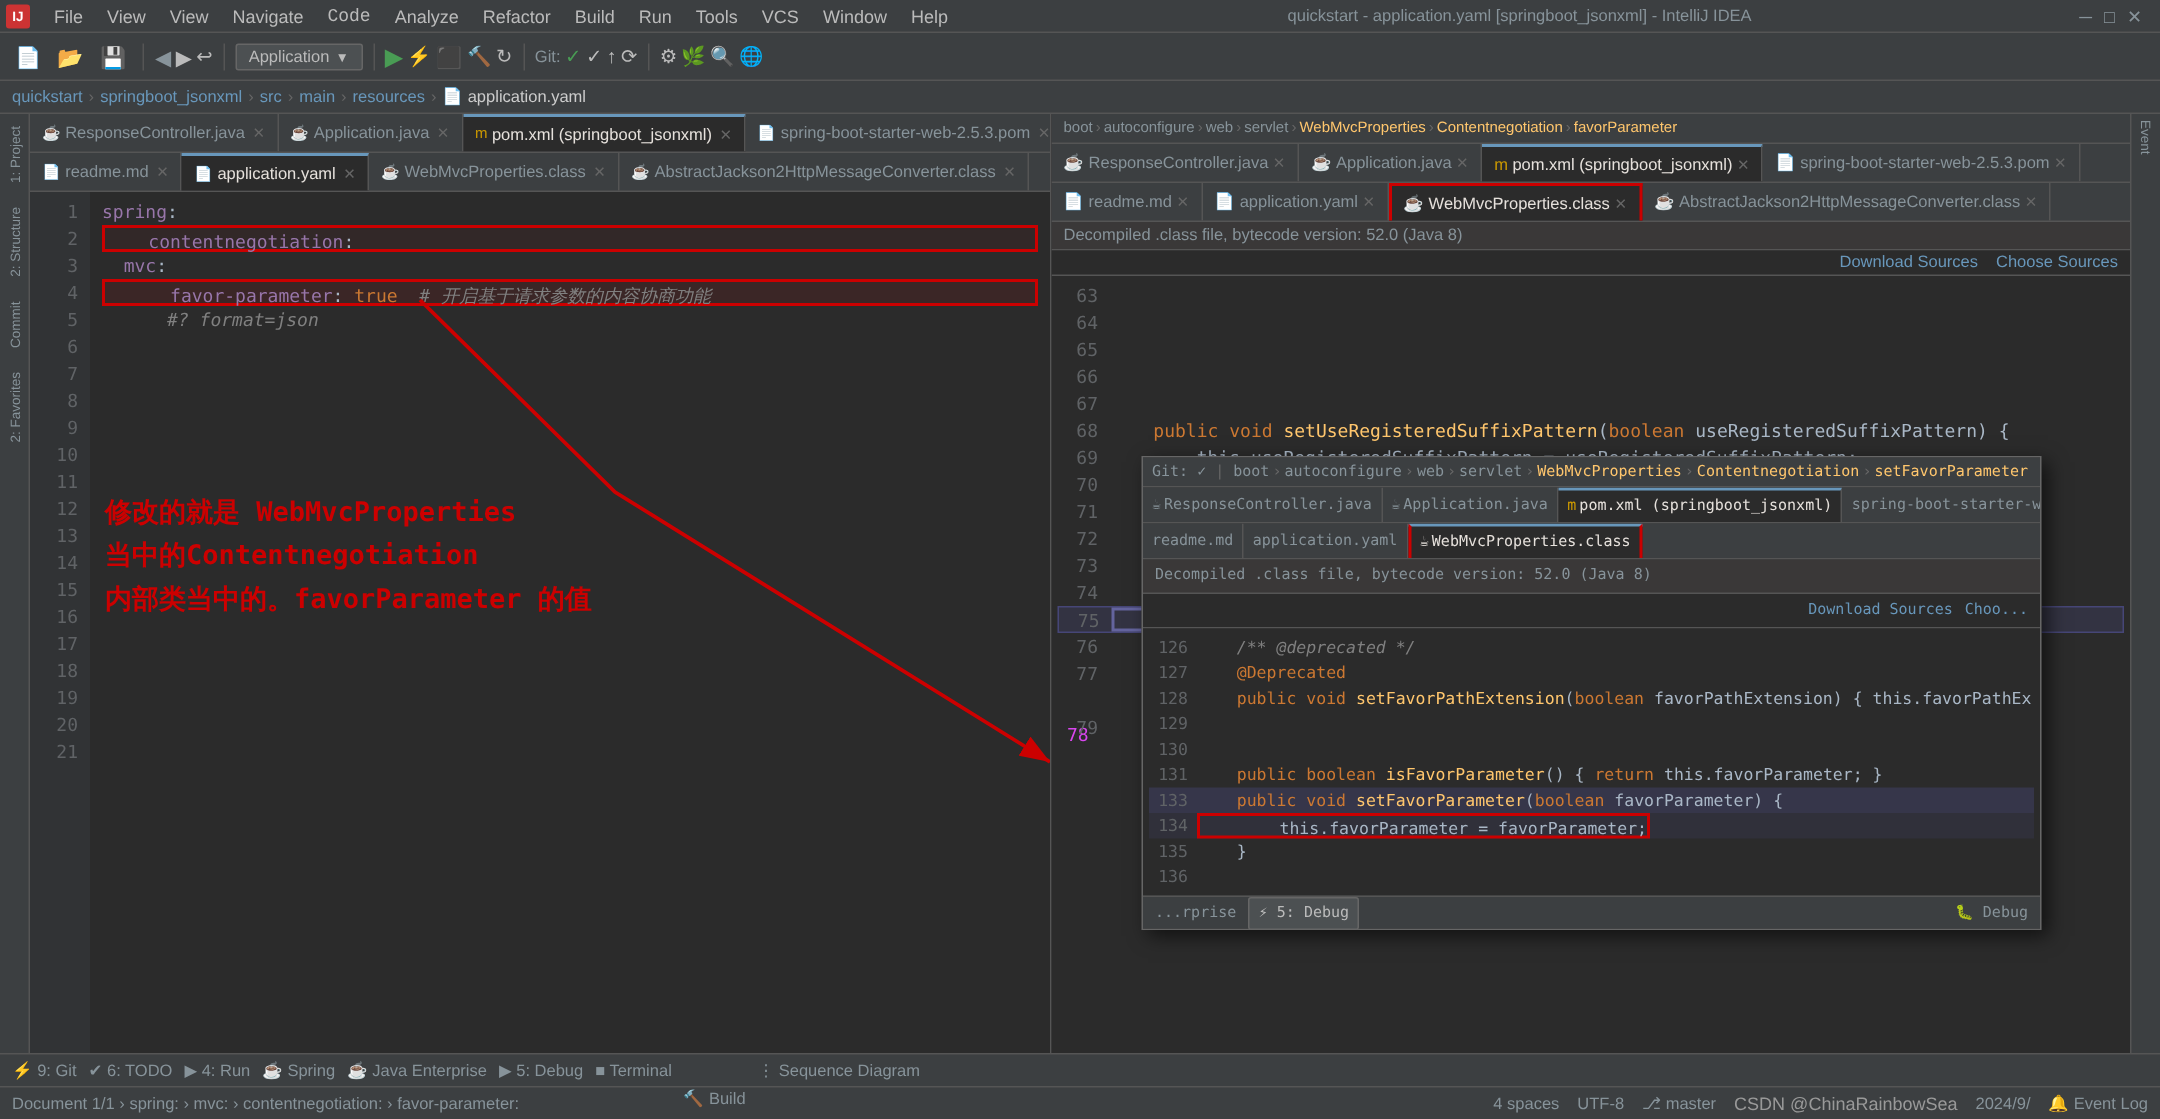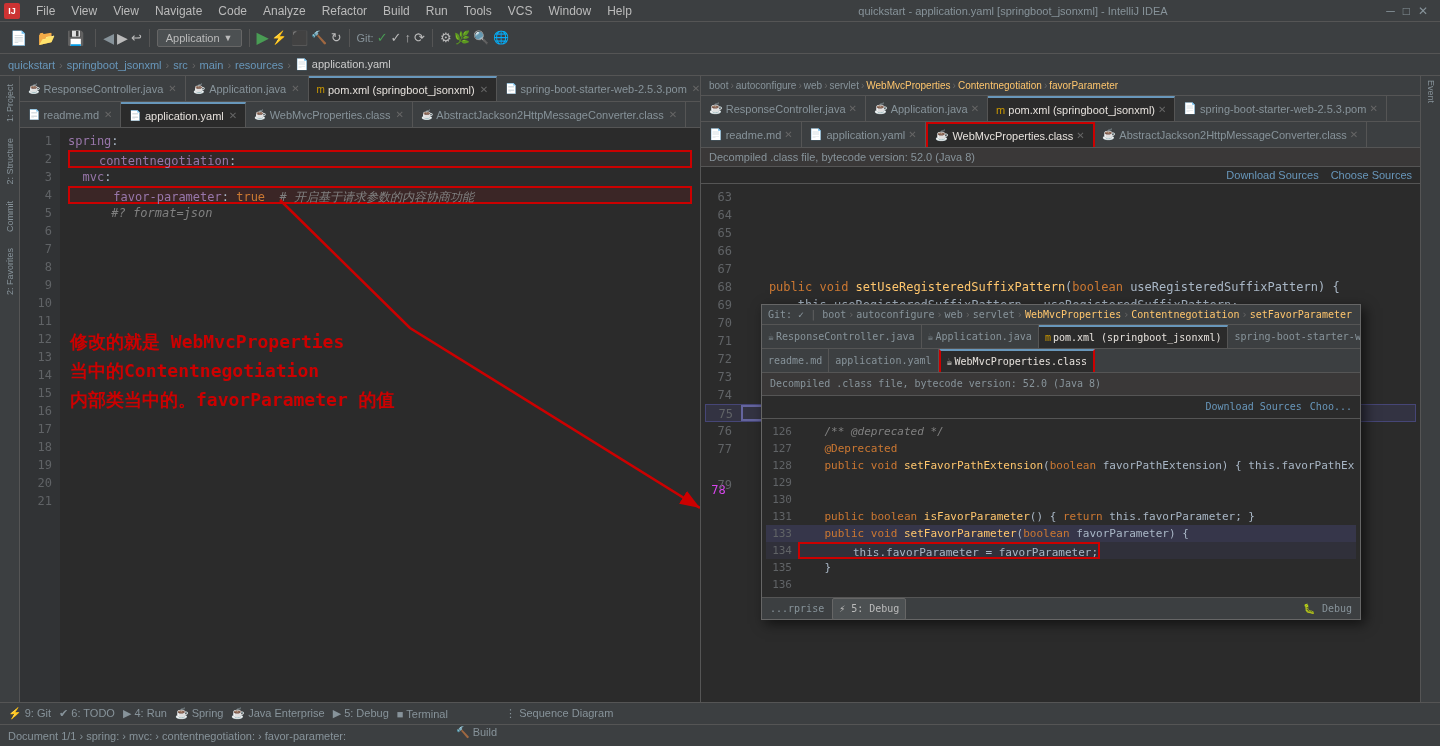--- a/index.html
+++ b/index.html
@@ -14,21 +14,21 @@
 <body>
 
 <div style="background:#3c3f41;height:22px;display:flex;align-items:center;padding:0 4px;border-bottom:1px solid #555;">
   <div style="width:16px;height:16px;background:#cc3333;border-radius:2px;margin-right:8px;flex-shrink:0;display:flex;align-items:center;justify-content:center;">
     <span style="color:white;font-size:9px;font-weight:bold;">IJ</span>
   </div>
   <div style="padding:2px 8px;font-size:12px;color:#bbbbbb;cursor:pointer;">File</div>
   <div style="padding:2px 8px;font-size:12px;color:#bbbbbb;cursor:pointer;">View</div>
   <div style="padding:2px 8px;font-size:12px;color:#bbbbbb;cursor:pointer;">View</div>
   <div style="padding:2px 8px;font-size:12px;color:#bbbbbb;cursor:pointer;">Navigate</div>
-  <div style="padding:2px 8px;font-size:12px;color:#bbbbbb;cursor:pointer;">Code</div>
+  <div style="padding:2px 8px;font-size:12px;color:#bbbbbb;cursor:pointer;font-family:Liberation Mono, monospace;">Code</div>
   <div style="padding:2px 8px;font-size:12px;color:#bbbbbb;cursor:pointer;">Analyze</div>
   <div style="padding:2px 8px;font-size:12px;color:#bbbbbb;cursor:pointer;">Refactor</div>
   <div style="padding:2px 8px;font-size:12px;color:#bbbbbb;cursor:pointer;">Build</div>
   <div style="padding:2px 8px;font-size:12px;color:#bbbbbb;cursor:pointer;">Run</div>
   <div style="padding:2px 8px;font-size:12px;color:#bbbbbb;cursor:pointer;">Tools</div>
   <div style="padding:2px 8px;font-size:12px;color:#bbbbbb;cursor:pointer;">VCS</div>
   <div style="padding:2px 8px;font-size:12px;color:#bbbbbb;cursor:pointer;">Window</div>
   <div style="padding:2px 8px;font-size:12px;color:#bbbbbb;cursor:pointer;">Help</div>
   <div style="flex:1;text-align:center;font-size:11px;color:#87939a;">quickstart - application.yaml [springboot_jsonxml] - IntelliJ IDEA</div>
   <div style="display:flex;gap:8px;padding-right:8px;">
@@ -471,20 +471,28 @@
 
   <div style="width:20px;background:#3c3f41;border-left:1px solid #555;display:flex;flex-direction:column;align-items:center;padding-top:4px;gap:8px;">
     <div style="color:#87939a;font-size:9px;cursor:pointer;writing-mode:vertical-rl;transform:rotate(0deg);">Event</div>
   </div>
 </div>
 
 <div style="background:#3c3f41;height:22px;display:flex;align-items:center;justify-content:space-between;padding:0 8px;border-top:1px solid #555;font-size:11px;color:#87939a;position:absolute;bottom:0;left:0;right:0;">
   <div style="display:flex;gap:8px;align-items:center;">
     <span style="color:#87939a;">Document 1/1 › spring: › mvc: › contentnegotiation: › favor-parameter:</span>
   </div>
+  <div style="display:flex;gap:12px;align-items:center;">
+    <span>4 spaces</span>
+    <span>UTF-8</span>
+    <span>⎇ master</span>
+    <span style="color:#999;font-size:12px;">CSDN @ChinaRainbowSea</span>
+    <span>2024/9/</span>
+    <span style="cursor:pointer;">🔔 Event Log</span>
+  </div>
 </div>
 
 <div style="background:#3c3f41;height:22px;display:flex;align-items:center;padding:0 8px;border-top:1px solid #555;font-size:11px;color:#87939a;position:absolute;bottom:22px;left:0;right:0;gap:8px;">
   <span style="cursor:pointer;">⚡ 9: Git</span>
   <span style="cursor:pointer;">✔ 6: TODO</span>
   <span style="cursor:pointer;">▶ 4: Run</span>
   <span style="cursor:pointer;">☕ Spring</span>
   <span style="cursor:pointer;">☕ Java Enterprise</span>
   <span style="cursor:pointer;">▶ 5: Debug</span>
   <span style="cursor:pointer;">■ Terminal</span>

